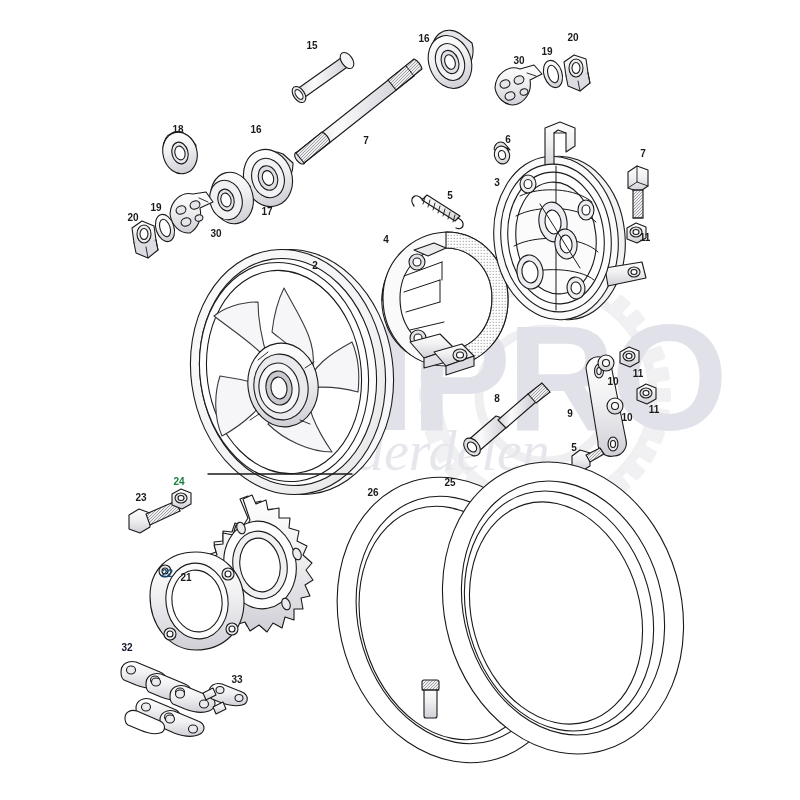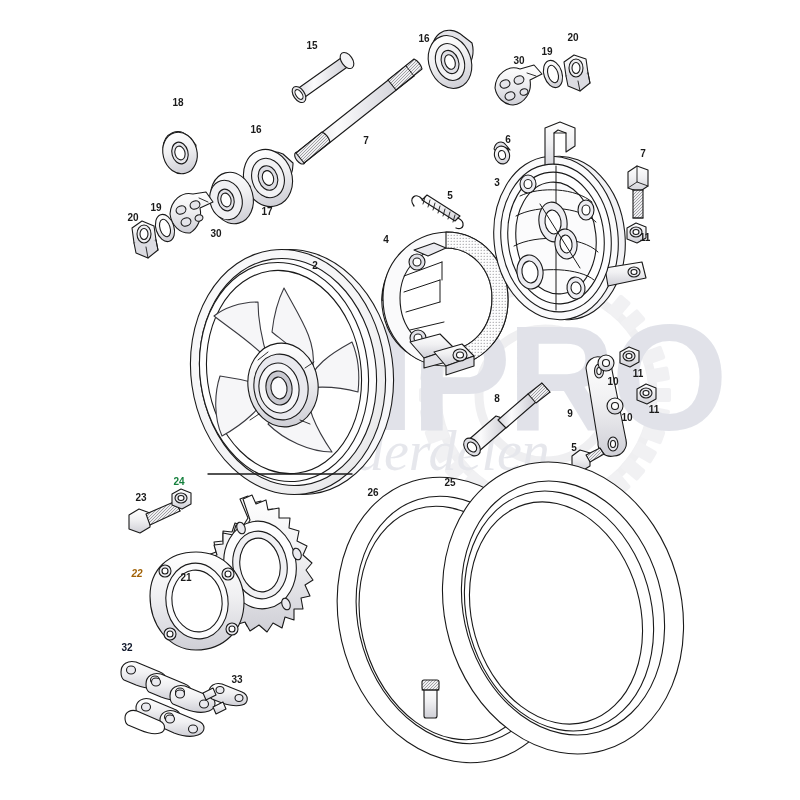--- a/index.html
+++ b/index.html
@@ -492,27 +492,27 @@
       <div class="lbl" style="left: 645px; top: 238px; color: rgb(26, 26, 26);">11</div>
       <div class="lbl" style="left: 638px; top: 374px; color: rgb(26, 26, 26);">11</div>
       <div class="lbl" style="left: 654px; top: 410px; color: rgb(26, 26, 26);">11</div>
       <div class="lbl" style="left: 574px; top: 448px; color: rgb(26, 26, 26);">5</div>
       <div class="lbl" style="left: 643px; top: 154px; color: rgb(26, 26, 26);">7</div>
       <div class="lbl" style="left: 366px; top: 141px; color: rgb(26, 26, 26);">7</div>
       <div class="lbl" style="left: 312px; top: 46px; color: rgb(26, 26, 26);">15</div>
       <div class="lbl" style="left: 424px; top: 39px; color: rgb(26, 26, 26);">16</div>
       <div class="lbl" style="left: 256px; top: 130px; color: rgb(26, 26, 26);">16</div>
       <div class="lbl" style="left: 267px; top: 212px; color: rgb(26, 26, 26);">17</div>
-      <div class="lbl" style="left: 178px; top: 103px; color: rgb(26, 26, 26);">18</div>
+      <div class="lbl" style="left: 178px; top: 130px; color: rgb(26, 26, 26);">18</div>
       <div class="lbl" style="left: 547px; top: 52px; color: rgb(26, 26, 26);">19</div>
       <div class="lbl" style="left: 156px; top: 208px; color: rgb(26, 26, 26);">19</div>
       <div class="lbl" style="left: 573px; top: 38px; color: rgb(26, 26, 26);">20</div>
       <div class="lbl" style="left: 133px; top: 218px; color: rgb(26, 26, 26);">20</div>
       <div class="lbl" style="left: 186px; top: 578px; color: rgb(26, 26, 26);">21</div>
-      <div class="lbl" style="left: 137px; top: 574px; color: #a16207; font-style: italic;">22</div>
+      <div class="lbl" style="left: 167px; top: 574px; color: #0c4a6e; font-style: italic;">22</div>
       <div class="lbl" style="left: 141px; top: 498px; color: rgb(26, 26, 26);">23</div>
       <div class="lbl" style="left: 179px; top: 482px; color: #15803d;">24</div>
       <div class="lbl" style="left: 450px; top: 483px; color: rgb(26, 26, 26); text-align: right;">25</div>
       <div class="lbl" style="left: 373px; top: 493px; color: rgb(26, 26, 26);">26</div>
       <div class="lbl" style="left: 519px; top: 61px; color: rgb(26, 26, 26);">30</div>
       <div class="lbl" style="left: 216px; top: 234px; color: rgb(26, 26, 26);">30</div>
       <div class="lbl" style="left: 127px; top: 648px; color: #0f172a;">32</div>
       <div class="lbl" style="left: 237px; top: 680px; color: rgb(26, 26, 26);">33</div>
     </div>
 

